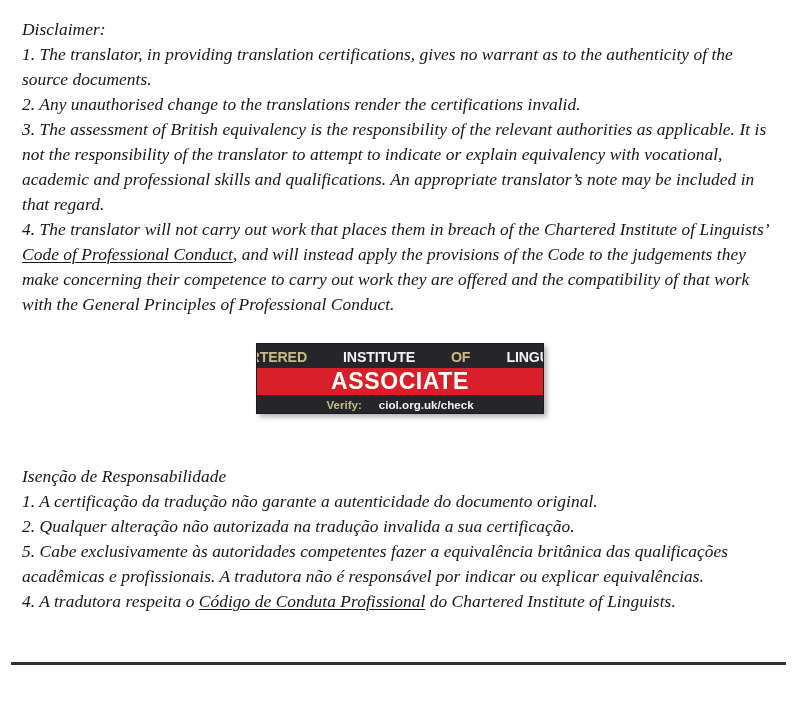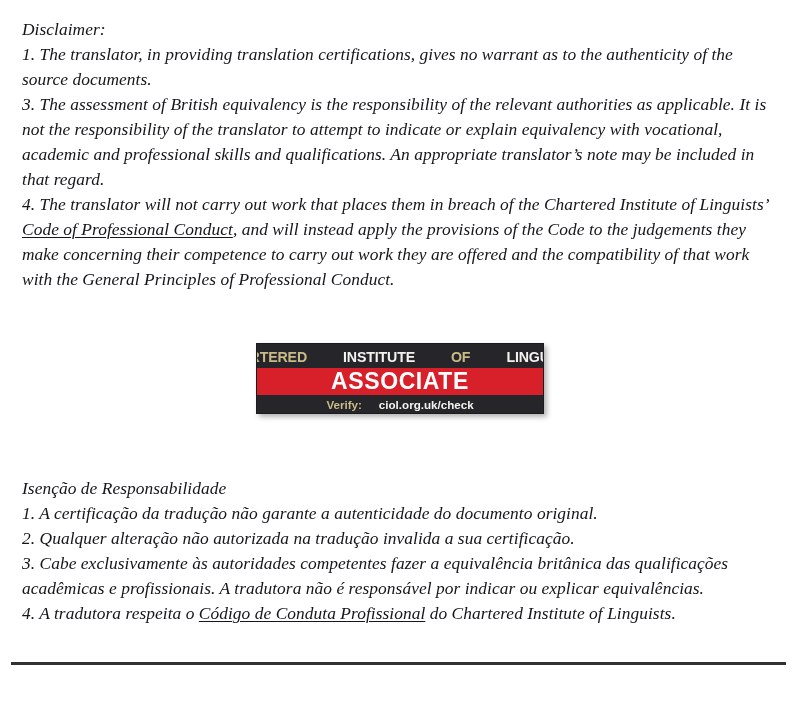--- a/index.html
+++ b/index.html
@@ -30,21 +30,21 @@
     position: absolute;
     left: 22px;
     width: 756px;
     font-style: italic;
     font-size: 17.4px;
     line-height: 25px;
     color: #15151a;
     letter-spacing: 0.05px;
   }
   #english-block { top: 17px; }
-  #portuguese-block { top: 476px; }
+  #portuguese-block { top: 464px; }
 
   .para {
     margin: 0;
     font-style: italic;
   }
   .para + .para { margin-top: 0; }
 
   .underlined {
     text-decoration: underline;
     text-underline-offset: 2px;
@@ -124,20 +124,21 @@
   }
 </style>
 </head>
 <body>
 
 <div class="page">
 
   <div class="text-block" id="english-block">
     <p class="para">Disclaimer:</p>
     <p class="para">1. The translator, in providing translation certifications, gives no warrant as to the authenticity of the source documents.</p>
+    <p class="para">2. Any unauthorised change to the translations render the certifications invalid.</p>
     <p class="para">3. The assessment of British equivalency is the responsibility of the relevant authorities as applicable. It is not the responsibility of the translator to attempt to indicate or explain equivalency with vocational, academic and professional skills and qualifications. An appropriate translator’s note may be included in that regard.</p>
     <p class="para"><span>4. The translator will not carry out work that places them in breach of the Chartered Institute of Linguists’ </span><span class="underlined">Code of Professional Conduct</span><span>, and will instead apply the provisions of the Code to the judgements they make concerning their competence to carry out work they are offered and the compatibility of that work with the General Principles of Professional Conduct.</span></p>
   </div>
 
   <div class="badge">
     <div class="badge-top">
       <span class="tan">CHARTERED</span>
         <span class="wht">INSTITUTE</span>
         <span class="tan">OF</span>
         <span class="wht">LINGUISTS</span>
@@ -148,19 +149,19 @@
     <div class="badge-bot">
       <span class="tan">Verify:</span>
         <span class="wht">ciol.org.uk/check</span>
     </div>
   </div>
 
   <div class="text-block" id="portuguese-block">
     <p class="para">Isenção de Responsabilidade</p>
     <p class="para">1. A certificação da tradução não garante a autenticidade do documento original.</p>
     <p class="para">2. Qualquer alteração não autorizada na tradução invalida a sua certificação.</p>
-    <p class="para">3. Cabe exclusivamente às autoridades competentes fazer a equivalência britânica das qualificações acadêmicas e profissionais. A tradutora não é responsável por indicar ou explicar equivalências.</p>
+    <p class="para">5. Cabe exclusivamente às autoridades competentes fazer a equivalência britânica das qualificações acadêmicas e profissionais. A tradutora não é responsável por indicar ou explicar equivalências.</p>
     <p class="para"><span>4. A tradutora respeita o </span><span class="underlined">Código de Conduta Profissional</span><span> do Chartered Institute of Linguists.</span></p>
   </div>
 
   <div class="bottom-rule"></div>
 
 </div>
 
 </body></html>

